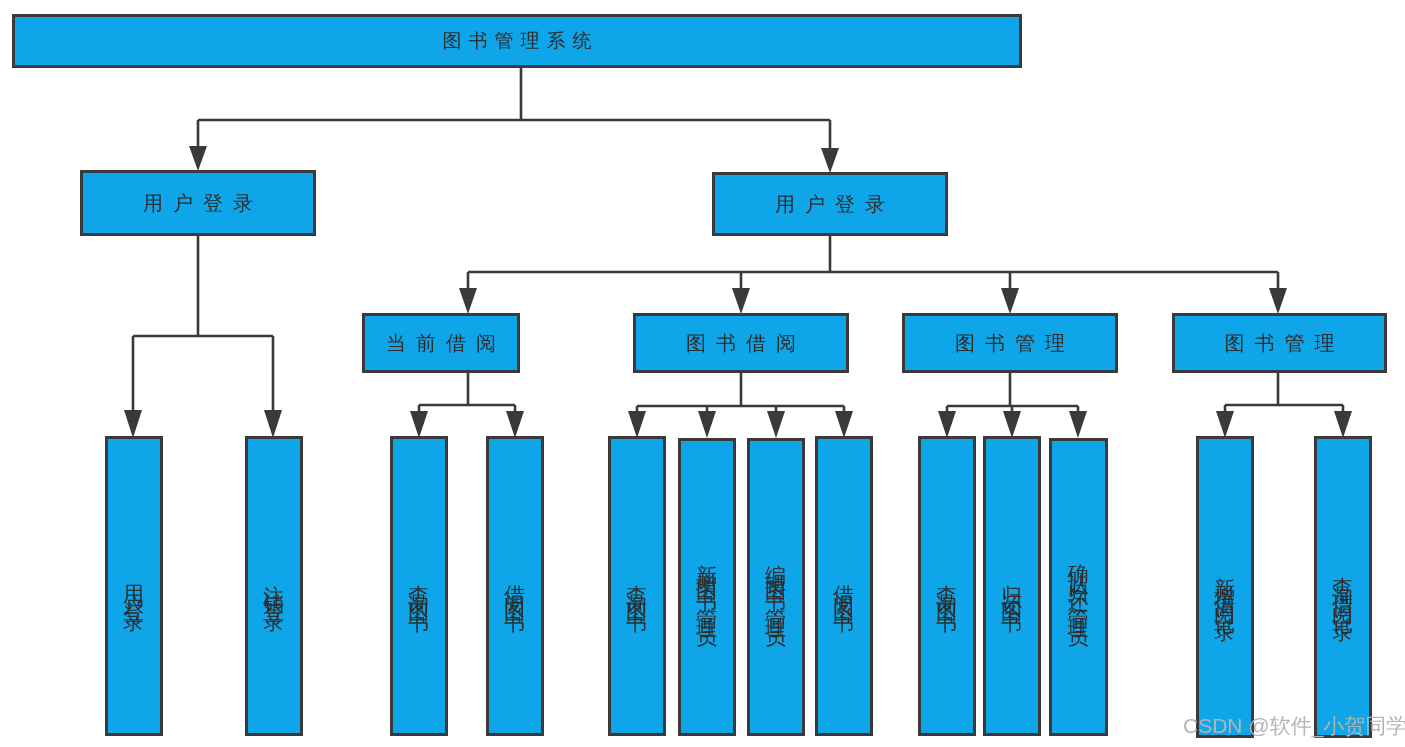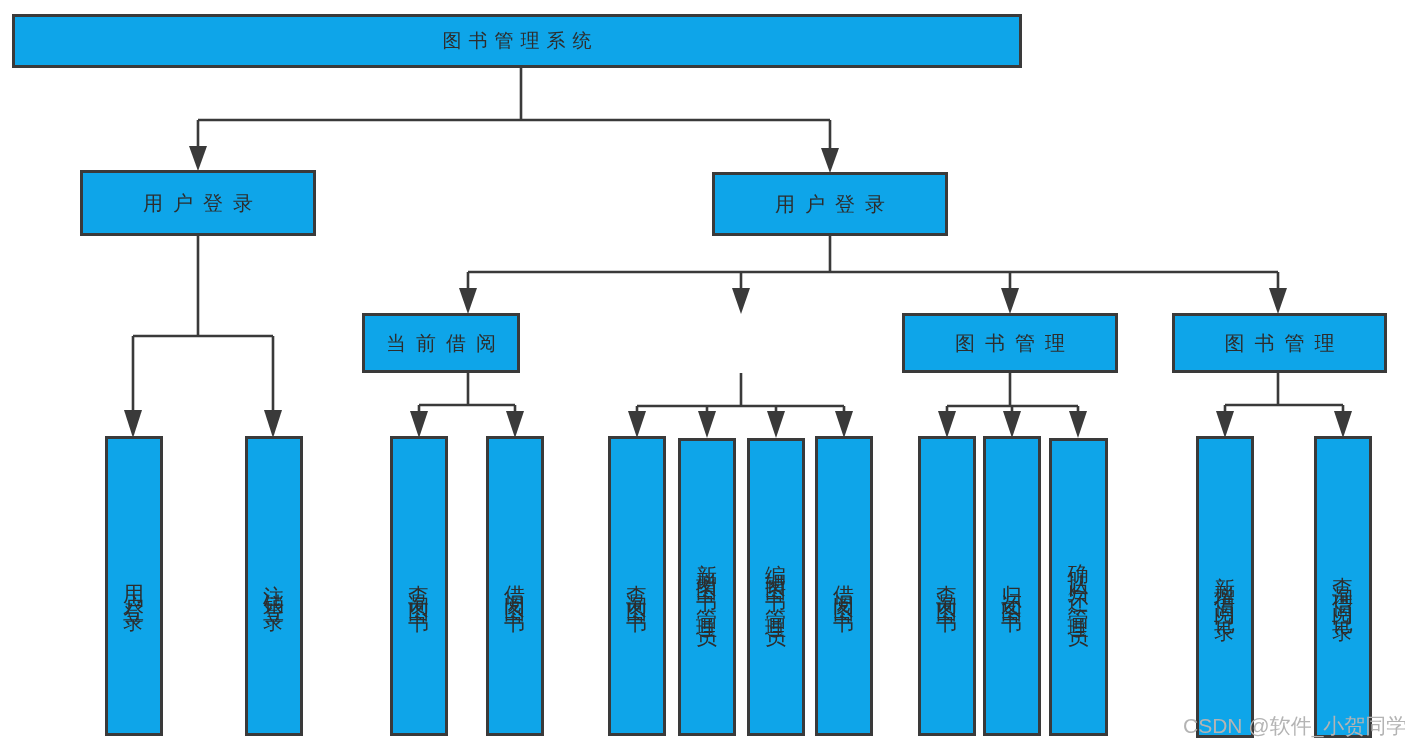--- a/index.html
+++ b/index.html
@@ -114,20 +114,23 @@
   <div class="box hbox" style="left:80px;top:170px;width:236px;height:66px">
     <span>用户登录</span>
   </div>
   <div class="box hbox" style="left:712px;top:172px;width:236px;height:64px">
     <span>用户登录</span>
   </div>
 
   <div class="box hbox" style="left:362px;top:313px;width:158px;height:60px">
     <span>当前借阅</span>
   </div>
+  <div class="box hbox" style="left:633px;top:313px;width:216px;height:60px">
+    <span>图书借阅</span>
+  </div>
   <div class="box hbox" style="left:902px;top:313px;width:216px;height:60px">
     <span>图书管理</span>
   </div>
   <div class="box hbox" style="left:1172px;top:313px;width:215px;height:60px">
     <span>图书管理</span>
   </div>
 
   <div class="box vbox" style="left:105px;top:436px;width:58px;height:300px">
     <span class="vtext">用户登录</span>
   </div>

